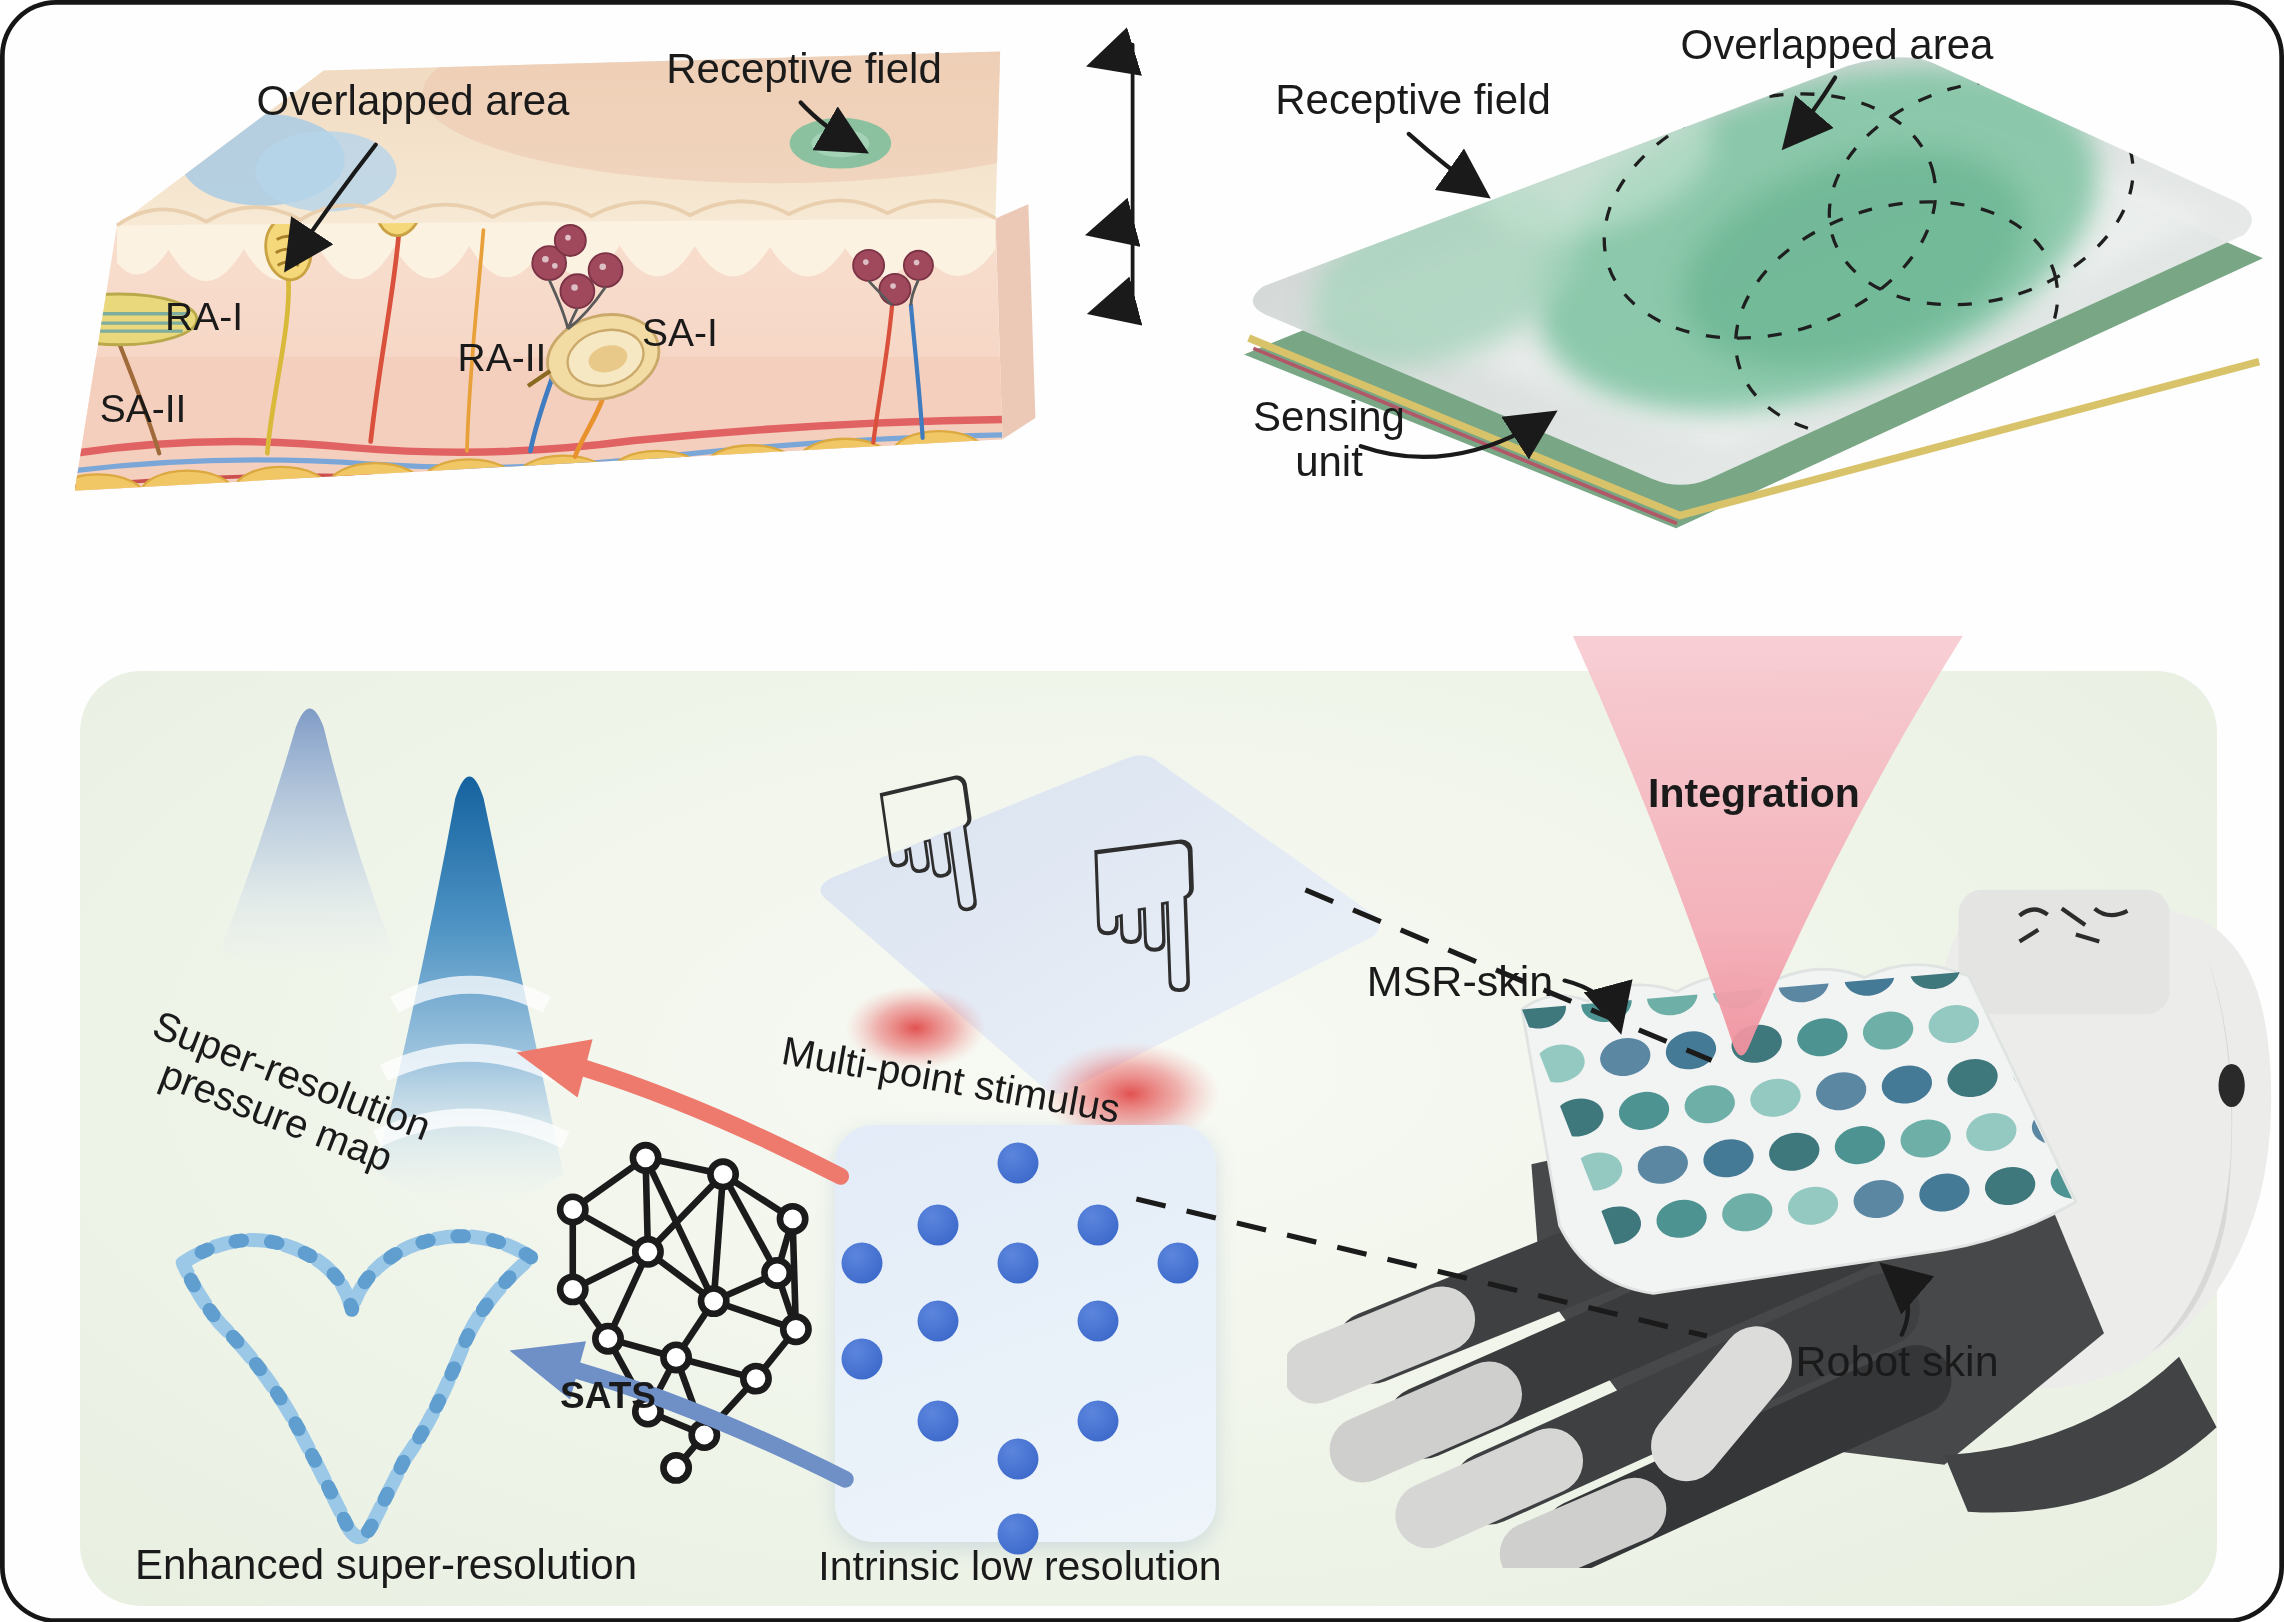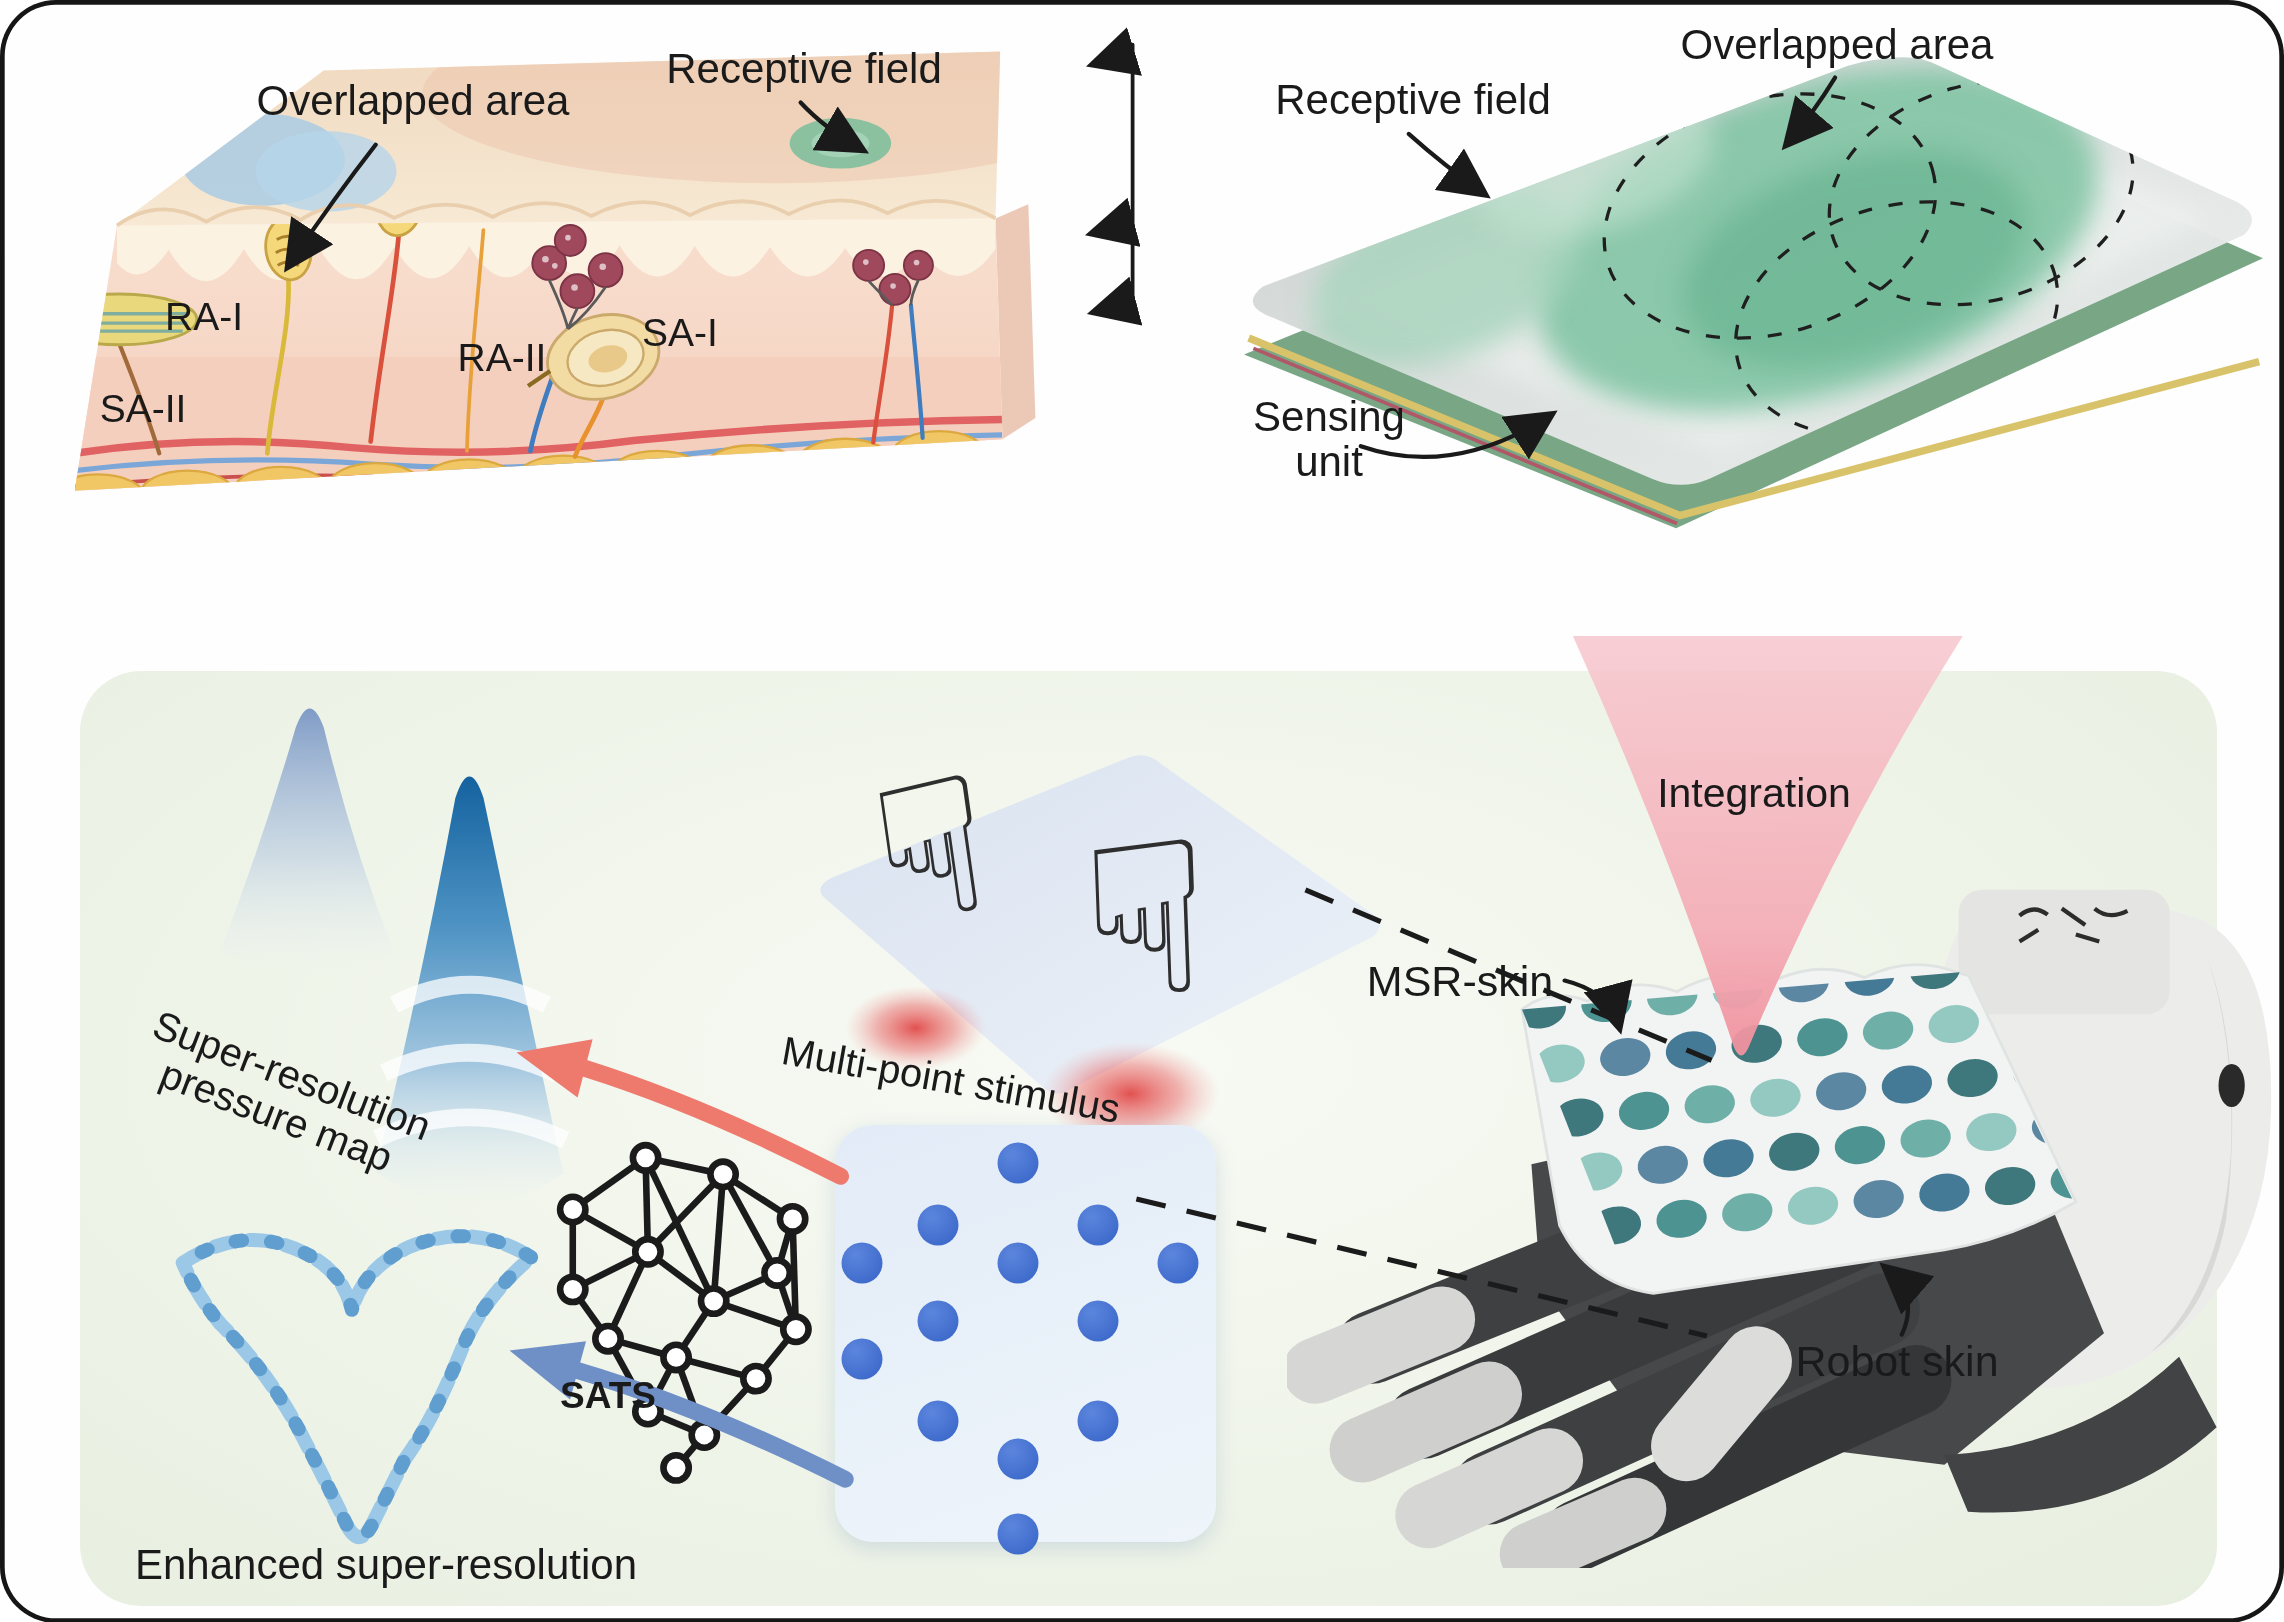--- a/index.html
+++ b/index.html
@@ -450,32 +450,33 @@
   <div class="lbl" style="left:502px;top:358px;font-size:39px">RA-II</div>
   <div class="lbl" style="left:680px;top:333px;font-size:39px">SA-I</div>
 
   <div class="lbl" style="left:1413px;top:100px;font-size:42px">Receptive field</div>
   <div class="lbl" style="left:1837px;top:45px;font-size:42px">Overlapped area</div>
   <div class="lbl" style="left:1329px;top:439px;font-size:42px">
     <div>Sensing</div>
     <div>unit</div>
   </div>
 
-  <div class="lbl" style="left:1754px;top:793px;font-size:41px;font-weight:normal">Integration</div>
+  <div class="lbl" style="left:1754px;top:793px;font-size:41px;font-weight:bold">Integration</div>
 
   <div class="lbl" style="left:284px;top:1096px;font-size:40px;transform:translate(-50%,-50%) rotate(21deg)">
     <div>Super-resolution</div>
     <div>pressure map</div>
   </div>
 
   <div class="lbl" style="left:951px;top:1080px;font-size:40px;transform:translate(-50%,-50%) rotate(10deg)">Multi-point stimulus</div>
 
   <div class="lbl" style="left:1460px;top:981px;font-size:43px">MSR-skin</div>
 
   <div class="lbl" style="left:608px;top:1396px;font-size:37px;font-weight:bold">SATS</div>
 
   <div class="lbl" style="left:1897px;top:1361px;font-size:43px">Robot skin</div>
 
 
   <div class="lbl" style="left:386px;top:1565px;font-size:42px">Enhanced super-resolution</div>
+  <div class="lbl" style="left:1020px;top:1566px;font-size:41px">Intrinsic low resolution</div>
 
 </div>
 
 
 </body></html>

